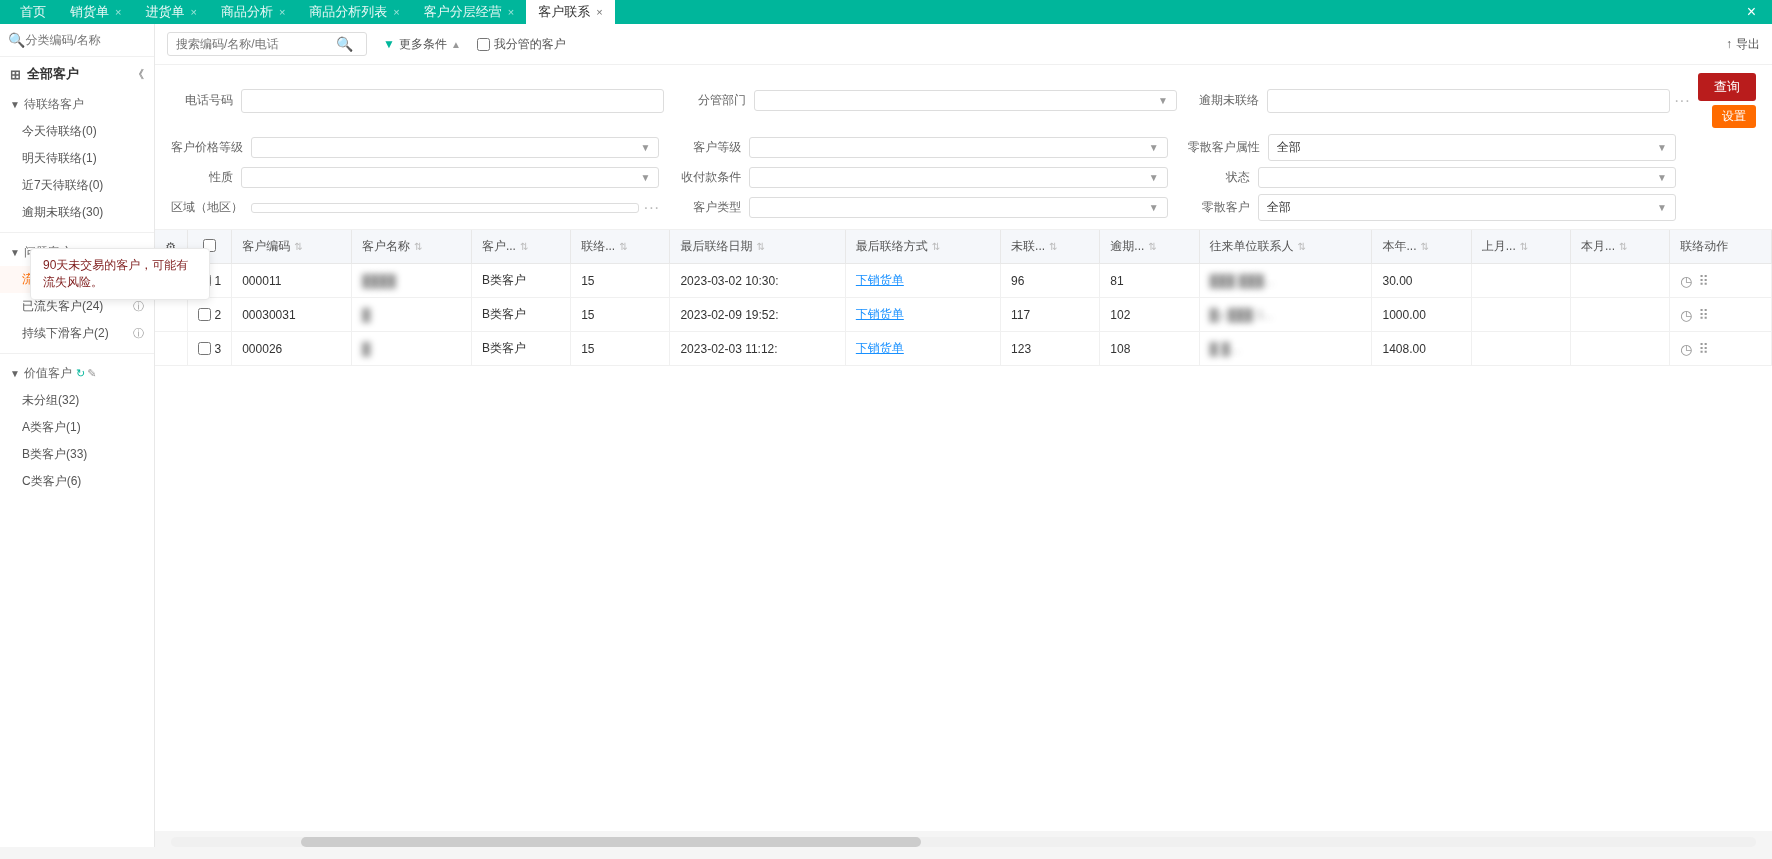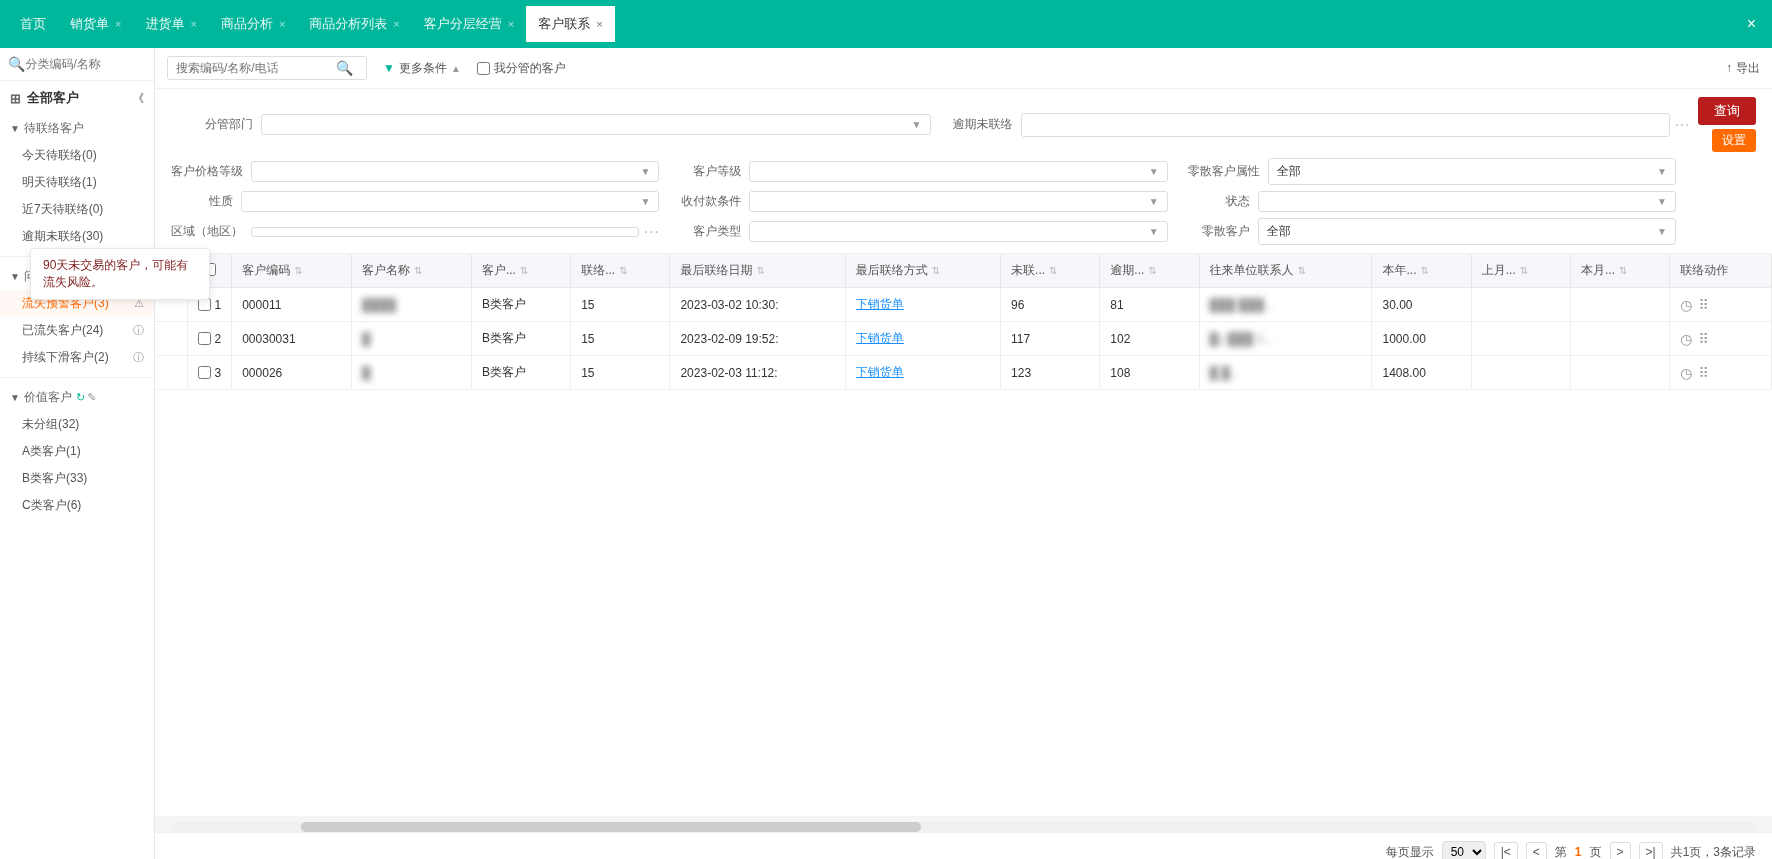--- a/index.html
+++ b/index.html
@@ -3,21 +3,21 @@
   <meta charset="utf-8">
   <style>
     * { box-sizing: border-box; margin: 0; padding: 0; }
     body { font-family: 'Microsoft YaHei', Arial, sans-serif; font-size: 12px; background: #f5f5f5; color: #333; overflow: hidden; }
 
     
     .top-nav {
       background: #00b69b;
       display: flex;
       align-items: center;
-      height: 48px;
+      height: 24px;
       padding: 0 8px;
       color: #fff;
     }
     .nav-tab {
       display: flex;
       align-items: center;
       padding: 0 12px;
       height: 36px;
       cursor: pointer;
       font-size: 13px;
@@ -479,20 +479,24 @@
       <div class="search-bar-spacer"></div>
       <div class="export-btn">
         <span>↑</span>
         <span>导出</span>
       </div>
     </div>
 
     <div class="filter-panel">
 
       <div class="filter-row">
+        <div class="filter-field">
+          <span class="filter-label">电话号码</span>
+          <input class="filter-input" type="text" value="" style="">
+        </div>
         <div class="filter-field" style="padding-left:20px;">
           <span class="filter-label">分管部门</span>
           <div class="filter-select">
             <span></span>
             <span class="sel-arrow">▼</span>
           </div>
         </div>
         <div class="filter-field" style="padding-left:20px;">
           <span class="filter-label">逾期未联络</span>
           <input class="filter-input" type="text" value="" style="">
@@ -746,29 +750,15 @@
       </td>
     </tr>
           </tbody>
       </table>
     </div>
 
     <div class="scrollbar-area">
       <div class="scrollbar-thumb"></div>
     </div>
 
-    <div class="pagination-bar">
-      <span>每页显示</span>
-      <select>
-        <option>50</option>
-      </select>
-      <button class="page-btn">|&lt;</button>
-      <button class="page-btn">&lt;</button>
-      <span>第</span>
-      <span class="page-num">1</span>
-      <span>页</span>
-      <button class="page-btn">&gt;</button>
-      <button class="page-btn">&gt;|</button>
-      <span>共1页，3条记录</span>
-    </div>
 
   </div>
 </div>
 
 </body></html>

